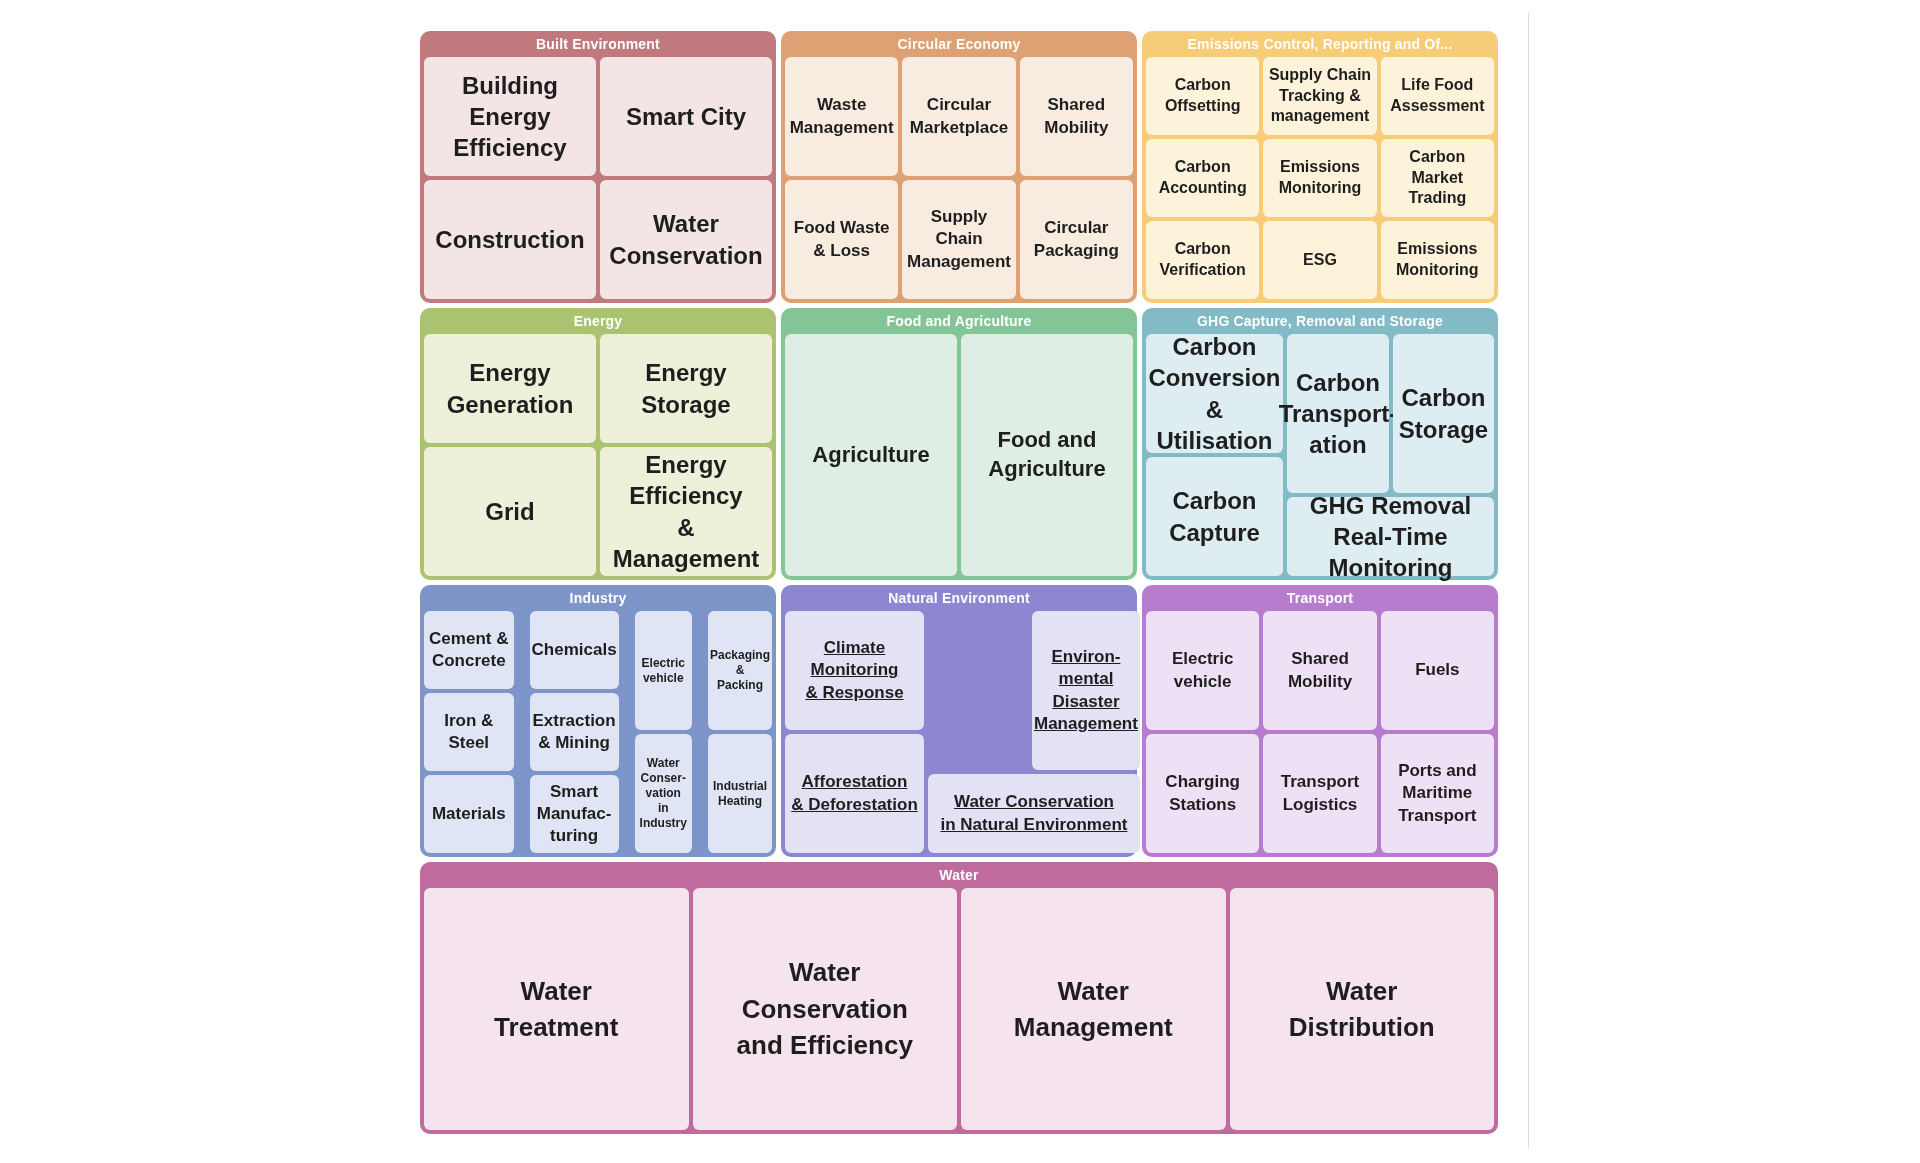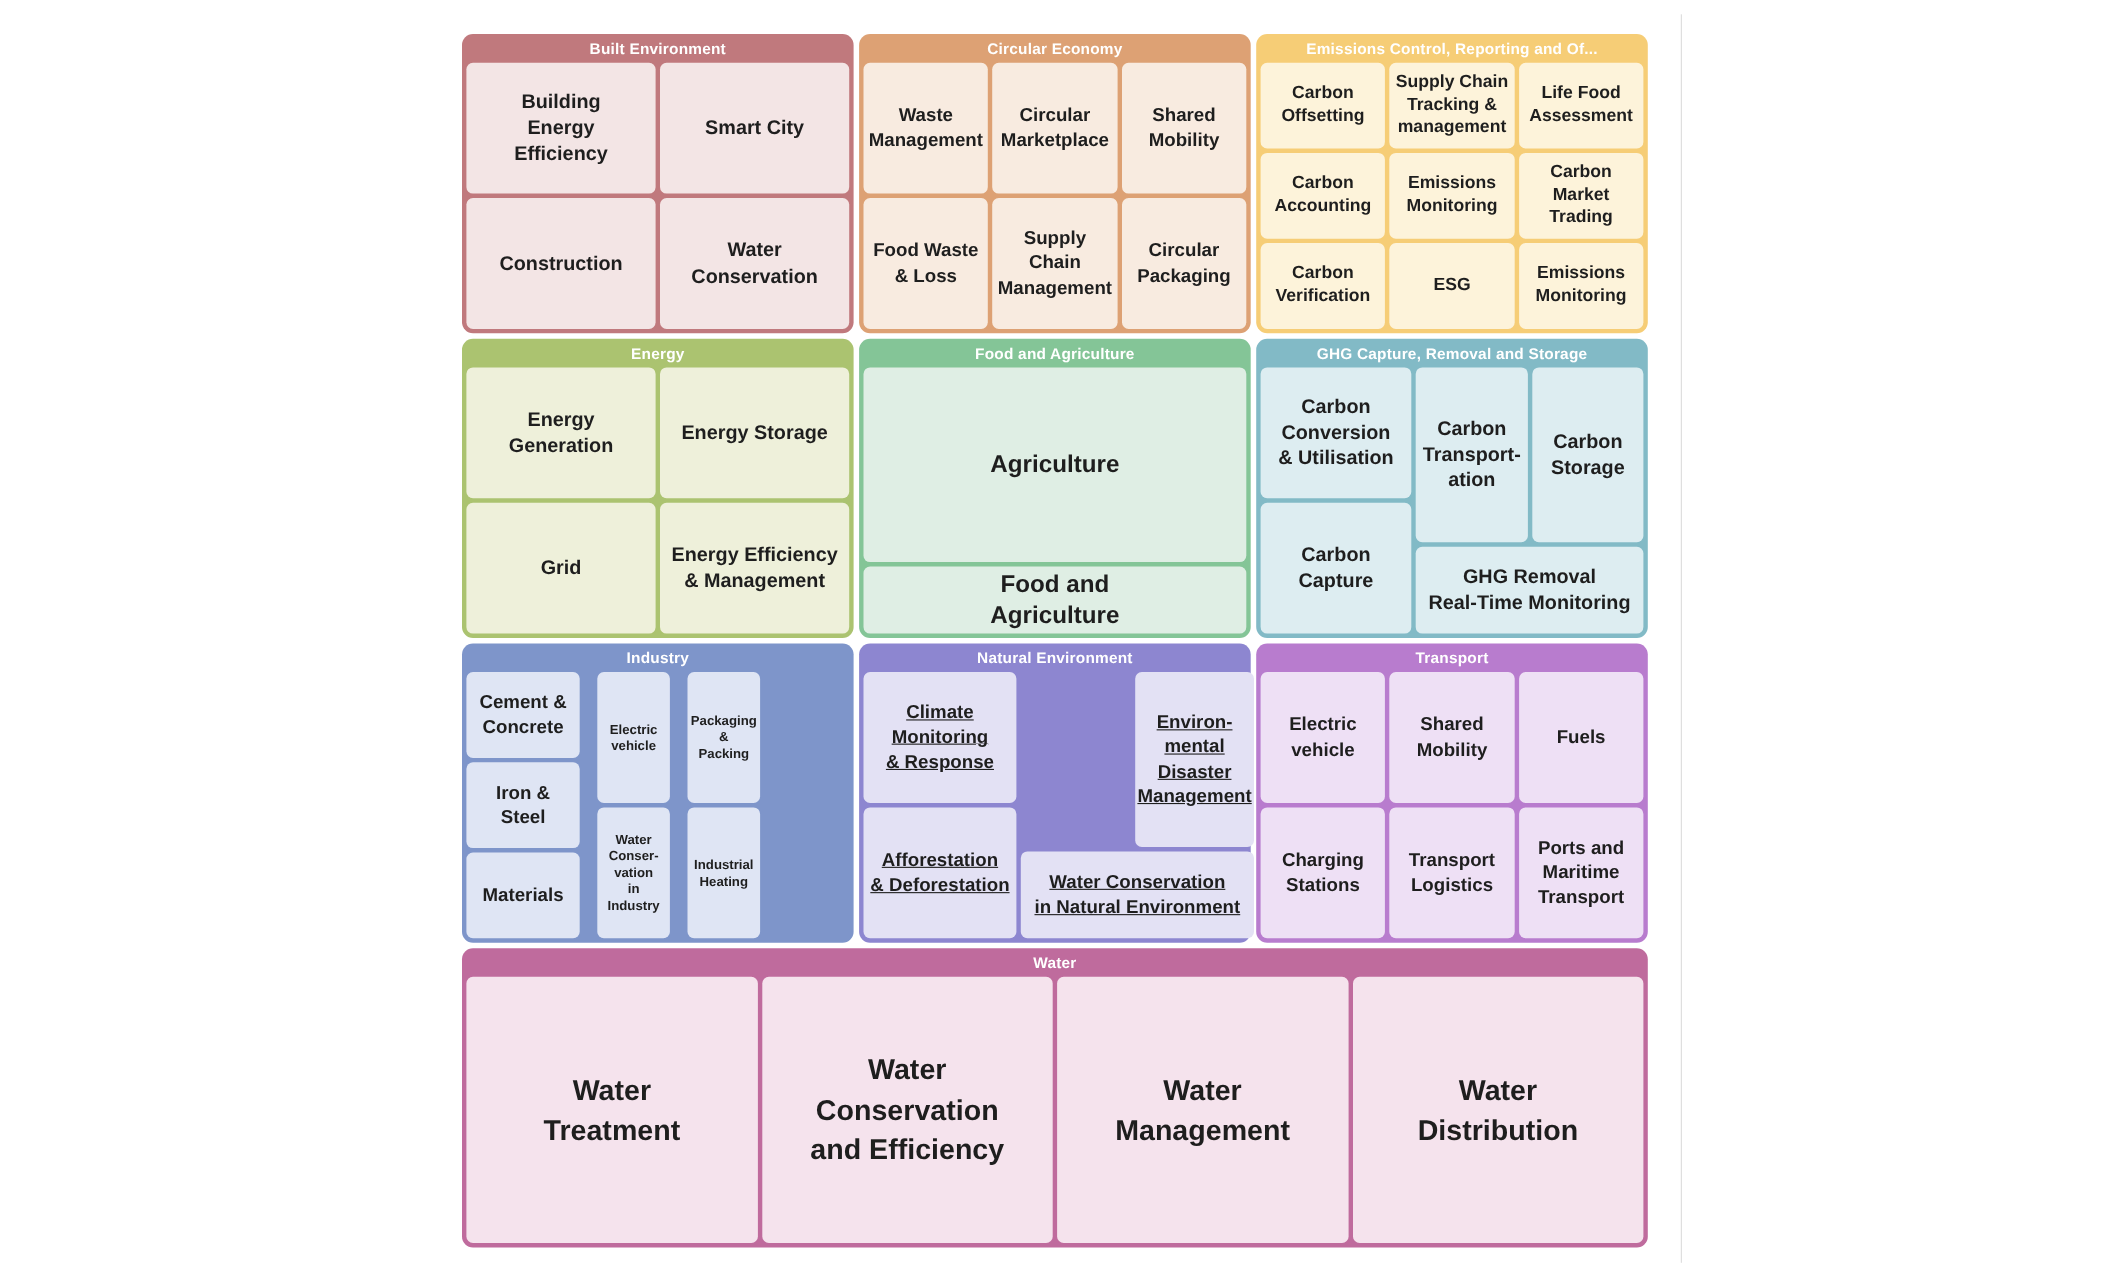--- a/index.html
+++ b/index.html
@@ -14,33 +14,33 @@
   .panel.wide{width:1078px;}
   .panel-header{height:26px;display:flex;align-items:center;justify-content:center;
     color:#ffffff;font-size:14px;font-weight:700;letter-spacing:.2px;white-space:nowrap;overflow:hidden;}
   .panel-body{height:242px;display:grid;gap:4px;}
   .cell{background:var(--body,#eee);border-radius:6px;display:flex;align-items:center;justify-content:center;
     text-align:center;font-weight:700;white-space:pre-line;line-height:1.3;padding:2px;box-sizing:border-box;}
   
   .body-2x2{grid-template-columns:1fr 1fr;grid-template-rows:1fr 1fr;}
   .body-3x2{grid-template-columns:repeat(3,1fr);grid-template-rows:1fr 1fr;}
   .body-3x3{grid-template-columns:repeat(3,1fr);grid-template-rows:repeat(3,1fr);}
-  .body-2x1{grid-template-columns:1fr;grid-template-rows:1fr;}
+  .body-2x1{grid-template-columns:1fr 1fr;grid-template-rows:1fr;}
   .body-4x1{grid-template-columns:repeat(4,1fr);grid-template-rows:1fr;}
   .body-ghg{grid-template-columns:137px 102px 1fr;grid-template-rows:119px 36px 79px;
     grid-template-areas:"a c d" "b c d" "b e e";}
   .body-nat{grid-template-columns:139px 100px 1fr;grid-template-rows:119px 36px 79px;
     grid-template-areas:"a c d" "b c d" "b e e";text-decoration:underline;}
   .area-a{grid-area:a}.area-b{grid-area:b}.area-c{grid-area:c}.area-d{grid-area:d}.area-e{grid-area:e}
   .body-industry{display:flex;gap:16px;}
   .ind-col{display:flex;flex-direction:column;gap:4px;}
   .ind-col .cell{flex:1;}
   .col-w1{width:103px}.col-w2{width:100px}.col-w3{width:66px}.col-w4{width:66px}
   
-  .fs18 .cell{font-size:18px;}
+  .fs18 .cell{font-size:24px;}
   .fs17 .cell{font-size:17px;}
   .fs16 .cell{font-size:16px;}
   .fs22 .cell{font-size:22px;}
   .fs26 .cell{font-size:26px;line-height:1.4;}
   .small-cell{font-size:12px !important;line-height:1.25;}
   .vline{position:absolute;left:1528px;top:13px;width:1px;height:1135px;background:#dcdcdc;}
 </style>
 </head>
 <body>
 
@@ -150,20 +150,28 @@
     <div class="panel fs17" style="--header: #7e95ca; --body: #dfe5f4;">
       <div class="panel-header">Industry</div>
       <div class="panel-body body-industry">
         <div class="ind-col col-w1">
           <div class="cell">Cement &amp;
 Concrete</div>
           <div class="cell">Iron &amp;
 Steel</div>
           <div class="cell">Materials</div>
         </div>
+        <div class="ind-col col-w2">
+          <div class="cell">Chemicals</div>
+          <div class="cell">Extraction
+&amp; Mining</div>
+          <div class="cell">Smart
+Manufac-
+turing</div>
+        </div>
         <div class="ind-col col-w3">
           <div class="cell small-cell">Electric
 vehicle</div>
           <div class="cell small-cell">Water
 Conser-
 vation
 in
 Industry</div>
         </div>
         <div class="ind-col col-w4">

